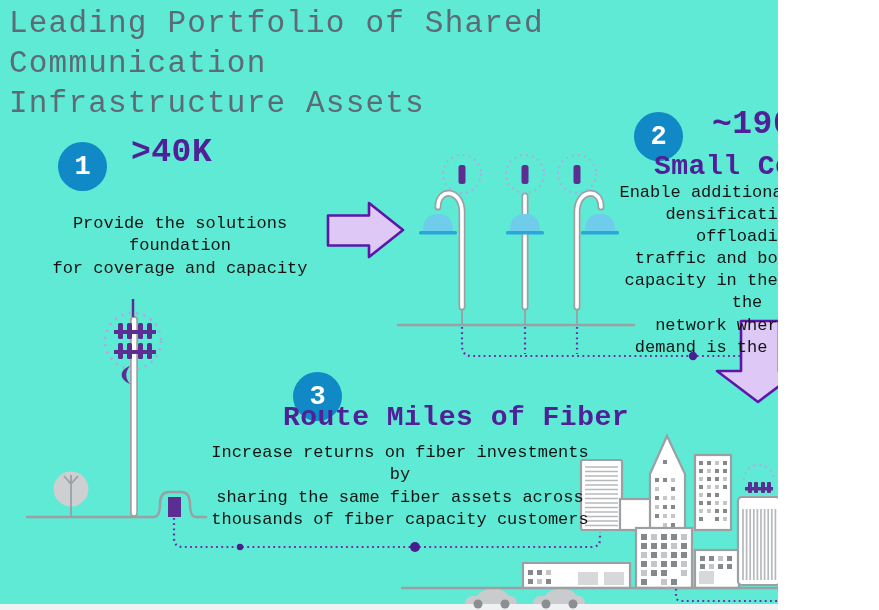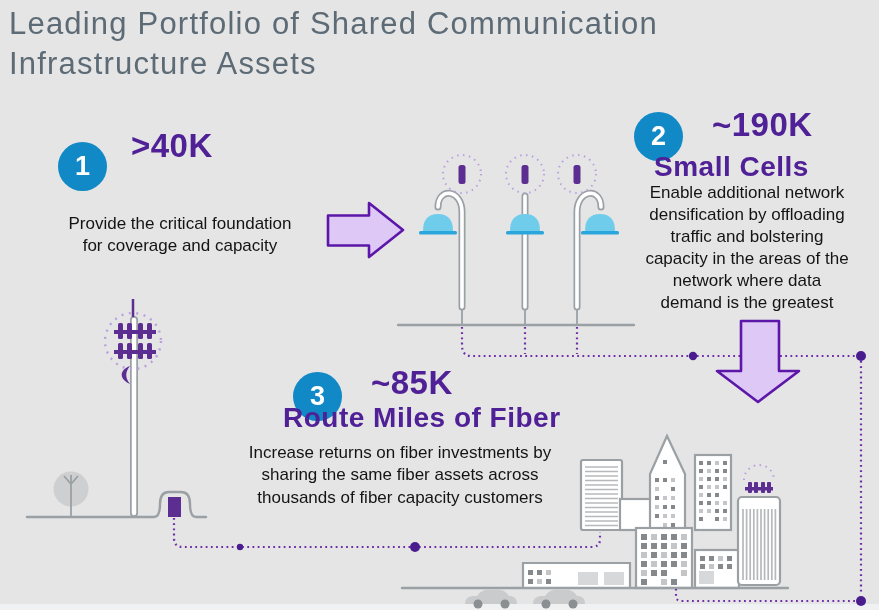--- a/index.html
+++ b/index.html
@@ -1,18 +1,18 @@
 <!DOCTYPE html>
 <html style="--title-gray: #5c6b75; --badge-blue: #1089c6; --heading-purple: #4f2096; --body-text: #141414; --arrow-fill: #ddc8f6; --arrow-stroke: #5c16a8; --fiber-purple: #6f2da8; --node-purple: #4a1d8f; --gray-stroke: #9aa0a4; --gray-light: #b6b9bb; --lamp-blue: #6fcdeb; --lamp-blue-dark: #2aa6dc; --solid-purple: #5c2e91;"><head>
 <meta charset="utf-8">
 <style>
   html,body{margin:0;padding:0;background:#fff;}
   .canvas{
-    position:relative;width:879px;height:610px;overflow:hidden;background:#e5e5e5;
-    font-family:Liberation Sans, sans-serif;
+    position:relative;width:778px;height:610px;overflow:hidden;background:#5eead4;
+    font-family:Liberation Mono, monospace;
   }
   .title{
     position:absolute;left:9px;top:4px;margin:0;
     font-size:31px;font-weight:400;letter-spacing:1.2px;line-height:40px;
     color:var(--title-gray,#5c6b75);white-space:pre-line;
   }
   svg{position:absolute;left:0;top:0;}
   .badge{
     position:absolute;width:49px;height:49px;border-radius:50%;
     background:var(--badge-blue,#1089c6);color:#fff;
@@ -183,34 +183,33 @@
       </g>
       <g transform="translate(533,588)">
         <path class="car" d="M0,16 Q0,9 7,8 L12,8 Q16,1.5 24,1.5 L33,1.5 Q40,1.5 44,8 L46,8 Q52,9 52,16 Z"></path>
         <circle class="wheel" cx="13" cy="16" r="4.5"></circle>
           <circle class="wheel" cx="40" cy="16" r="4.5"></circle>
       </g>
     </g>
   </svg>
 
   <div class="badge" style="left:58px;top:142px;">1</div>
-  <div class="stat" style="left:131px;top:129px;">&gt;40K</div>
-  <div class="desc" style="left:30px;top:213px;width:300px;">Provide the critical foundation
+  <div class="stat" style="left:131px;top:136px;">&gt;40K</div>
+  <div class="desc" style="left:30px;top:213px;width:300px;">Provide the solutions foundation
 for coverage and capacity</div>
 
   <div class="badge" style="left:634px;top:112px;">2</div>
   <div class="stat" style="left:712px;top:108px;">~190K</div>
   <div class="lbl" style="left:654px;top:153px;">Small Cells</div>
   <div class="desc" style="left:615px;top:182px;width:264px;line-height:1.3;">Enable additional network
 densification by offloading
 traffic and bolstering
 capacity in the areas of the
 network where data
 demand is the greatest</div>
 
   <div class="badge" style="left:293px;top:372px;">3</div>
-  <div class="stat" style="left:371px;top:366px;">~85K</div>
   <div class="lbl" style="left:283px;top:404px;text-align:right;">Route Miles of Fiber</div>
   <div class="desc" style="left:205px;top:442px;width:390px;">Increase returns on fiber investments by
 sharing the same fiber assets across
 thousands of fiber capacity customers</div>
 
 </div>
 
 </body></html>

